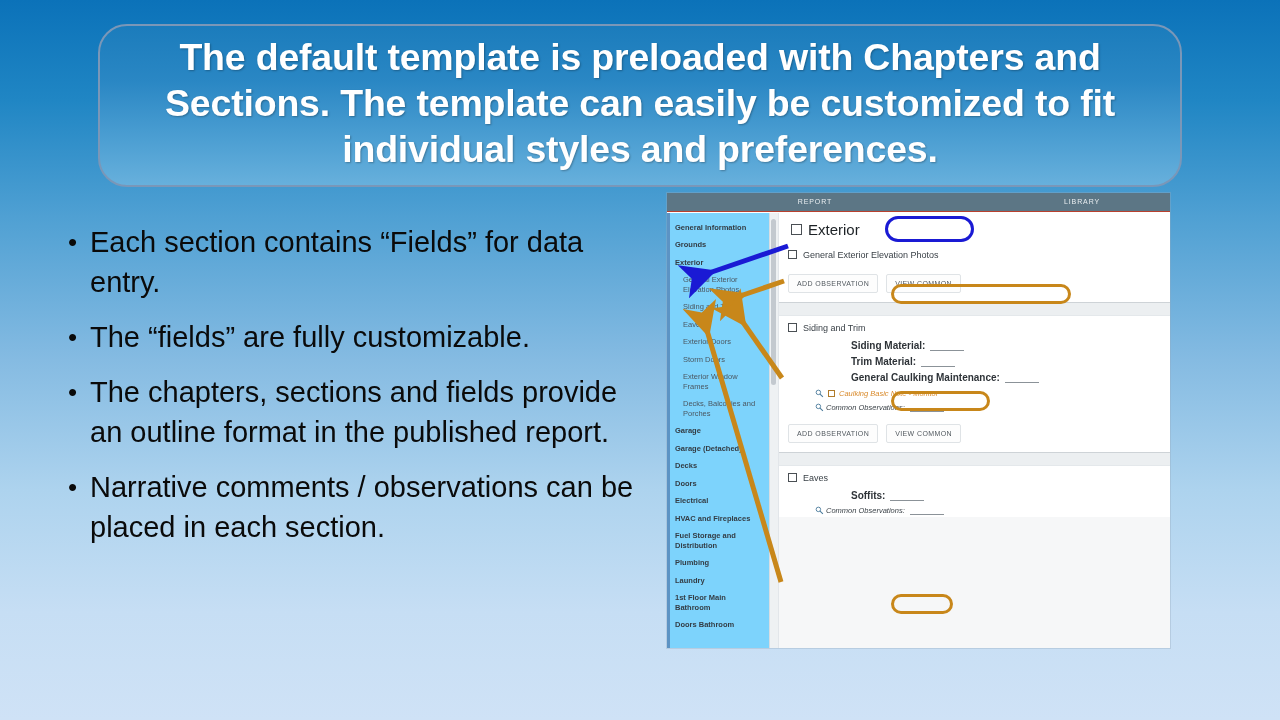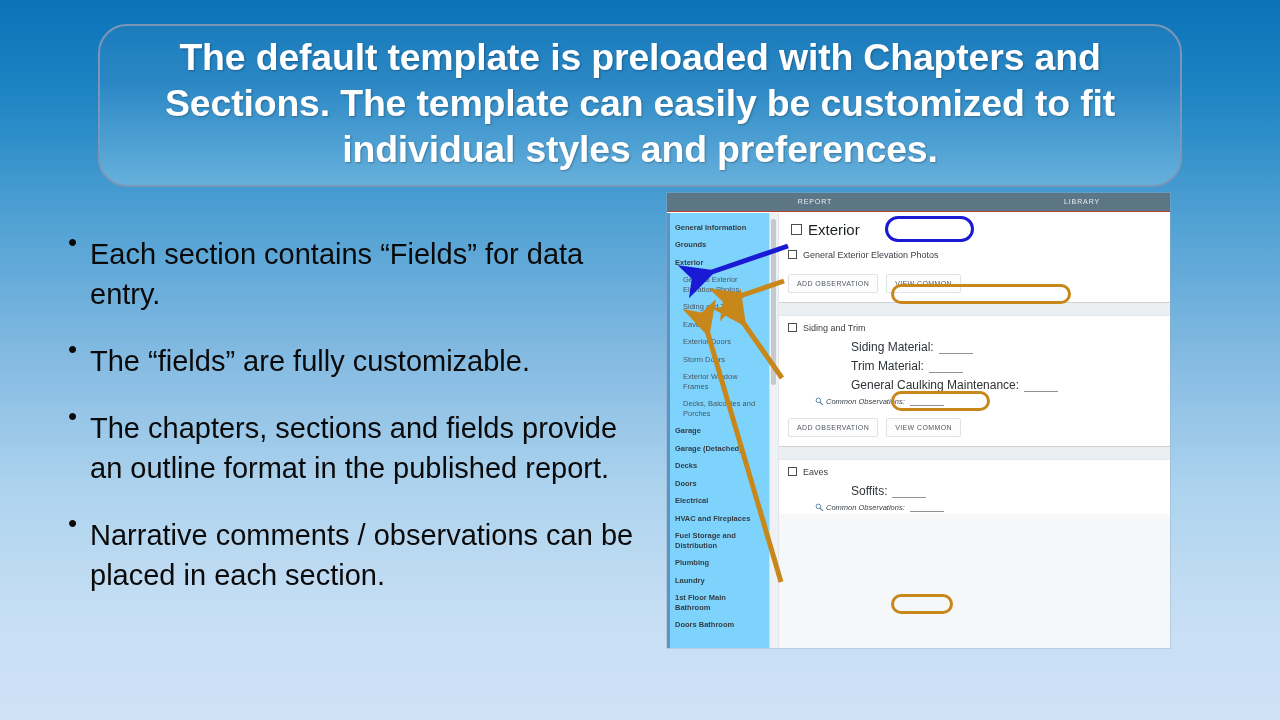--- a/index.html
+++ b/index.html
@@ -25,21 +25,21 @@
     text-shadow:1px 1px 2px rgba(0,0,0,.28);
   }
 
   
   #bullets{
     position:absolute;left:68px;top:222px;width:570px;
     color:#0a0a0a;font-size:29px;line-height:40px;
   }
   .bullet{display:flex;margin-bottom:15px;}
   .bullet .dot{width:22px;flex:0 0 22px;font-size:26px;line-height:40px;}
-  .bullet .btext{flex:1;margin-top:12px;}
+  .bullet .btext{flex:1;}
 
   
   #app{
     position:absolute;left:667px;top:193px;width:503px;height:455px;
     background:#ffffff;overflow:hidden;
     font-family:"Liberation Sans", sans-serif;
     box-shadow:0 0 0 1px rgba(150,170,190,.35);
   }
   #app-topbar{
     position:relative;height:18px;background:#5c7685;
@@ -83,21 +83,21 @@
   .cbx{
     width:9px;height:9px;box-sizing:border-box;border:1.2px solid #4a4f54;
     background:#fff;flex:0 0 9px;margin-right:6px;
   }
   .sec-title{font-size:9px;color:#3b4248;}
   .chap-head{display:flex;align-items:center;padding:8px 0 5px 12px;}
   .chap-head .cbx{width:11px;height:11px;flex:0 0 11px;}
   .chap-title{font-size:15px;color:#1d2226;}
 
   .field-row{display:flex;align-items:flex-end;padding:3px 0 2px 36px;}
-  .field-label{font-size:12px;font-weight:normal;color:#2e3338;padding-left:36px;}
+  .field-label{font-size:10px;font-weight:bold;color:#2e3338;padding-left:36px;}
   .field-blank{width:34px;border-bottom:1px solid #8b9298;margin-left:5px;height:8px;}
 
   .note-row{display:flex;align-items:center;padding:4px 0 2px 36px;}
   .note-text{font-size:7.5px;color:#d98a2b;font-style:italic;}
   .obs-row{display:flex;align-items:flex-start;padding:3px 0 2px 36px;}
   .obs-text{font-size:7.5px;color:#3b4248;font-style:italic;}
   .mag{width:9px;height:9px;flex:0 0 9px;margin-right:2px;}
 
   .btn-row{display:flex;padding:10px 0 9px 9px;gap:8px;}
   .btn{
@@ -215,20 +215,28 @@
         </div>
         <div class="field-row">
           <span class="field-label">Trim Material:</span>
           <span class="field-blank"></span>
         </div>
         <div class="field-row">
           <span class="field-label">General Caulking Maintenance:</span>
           <span class="field-blank"></span>
         </div>
 
+        <div class="note-row">
+          <svg class="mag" viewBox="0 0 16 16">
+            <circle cx="6" cy="6" r="4" fill="none" stroke="#4a7a9b" stroke-width="1.6"></circle>
+            <line x1="9" y1="9" x2="14" y2="14" stroke="#4a7a9b" stroke-width="1.8"></line>
+          </svg>
+          <span class="cbx" style="width:7px;height:7px;flex:0 0 7px;margin:0 4px 0 2px;border-color:#b07b2a;"></span>
+          <span class="note-text">Caulking Basic Note - Monitor</span>
+        </div>
 
         <div class="obs-row">
           <svg class="mag" viewBox="0 0 16 16">
             <circle cx="6" cy="6" r="4" fill="none" stroke="#4a7a9b" stroke-width="1.6"></circle>
             <line x1="9" y1="9" x2="14" y2="14" stroke="#4a7a9b" stroke-width="1.8"></line>
           </svg>
           <span class="obs-text">Common Observations:</span>
           <span class="field-blank"></span>
         </div>
 

